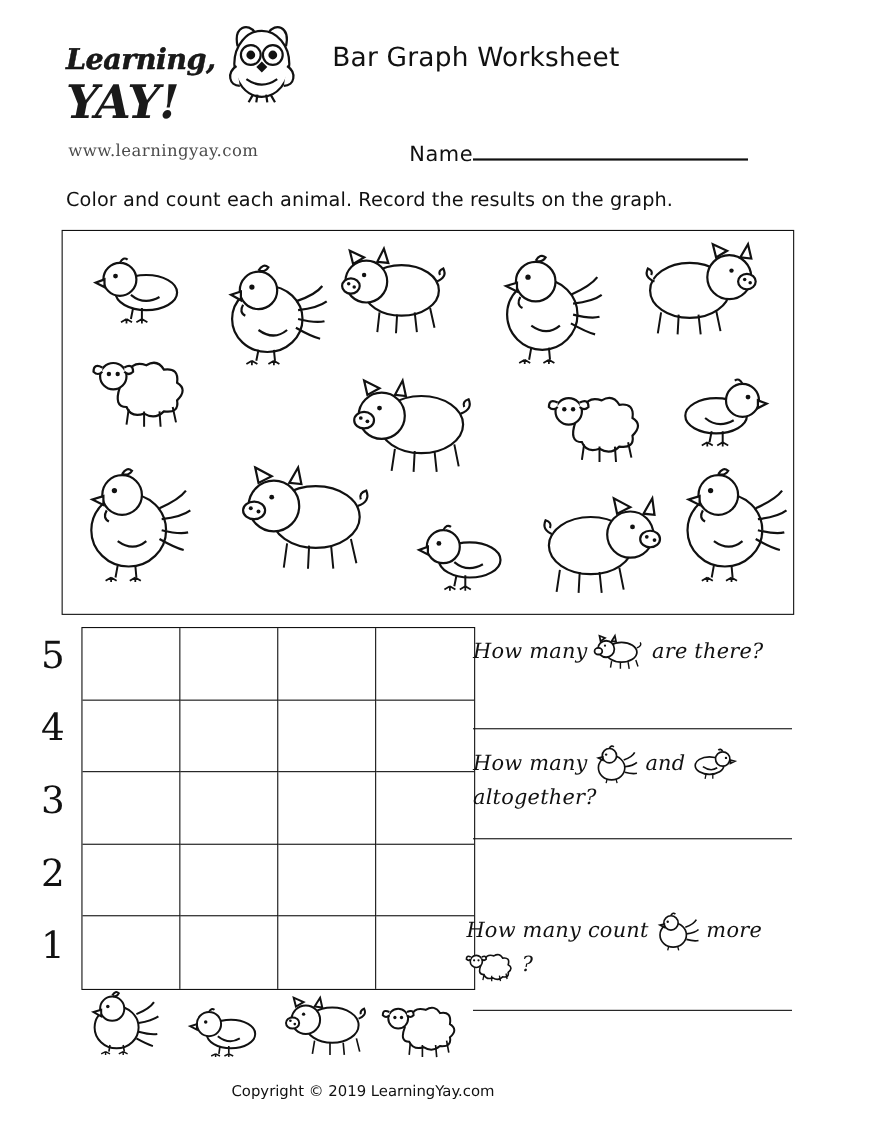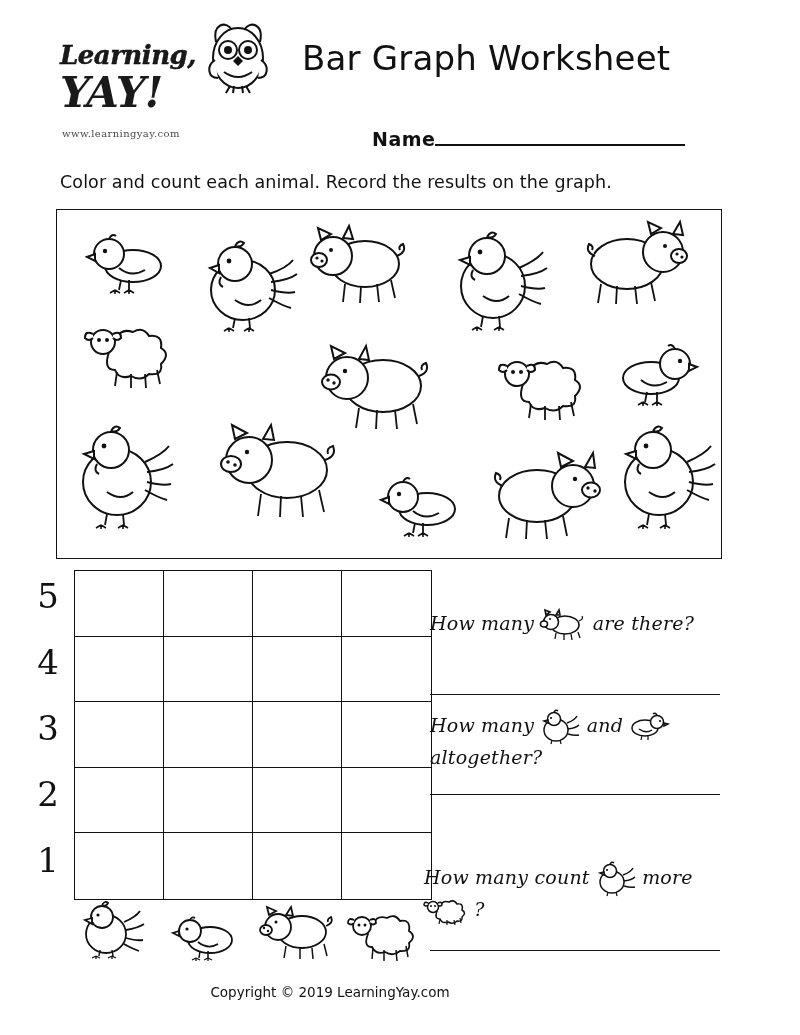--- a/index.html
+++ b/index.html
@@ -51,51 +51,50 @@
     font-style: italic;
     font-weight: bold;
     font-size: 42px;
     color: #1a1a1a;
     letter-spacing: -1px;
   }
   .logo-url {
     position: absolute;
     left: 10px;
     top: 116px;
-    font-size: 10px;
+    font-size: 15px;
     color: #4a4a4a;
     letter-spacing: 0.4px;
     font-family: "DejaVu Serif", serif;
   }
   .owl {
     position: absolute;
     left: 150px;
     top: 4px;
     width: 72px;
     height: 80px;
   }
 
   .worksheet-title {
     position: absolute;
     left: 302px;
     top: 38px;
-    font-size: 34px;
+    font-size: 24px;
     font-family: "DejaVu Sans", sans-serif;
     color: #111;
     letter-spacing: 0.2px;
     text-align: right;
   }
   .name-row {
     position: absolute;
     left: 372px;
     top: 128px;
     width: 350px;
     font-size: 19px;
     font-family: "DejaVu Sans", sans-serif;
-    font-weight: bold;
   }
   .name-label { letter-spacing: 0.5px; }
   .name-line {
     display: inline-block;
     width: 250px;
     border-bottom: 2px solid #111;
     height: 16px;
     vertical-align: baseline;
   }
 
@@ -182,21 +181,20 @@
     height: 58px;
   }
 
   
   .questions {
     position: absolute;
     left: 430px;
     top: 578px;
     width: 300px;
     height: 340px;
-    margin-top: 32px;
   }
   .q-block {
     position: absolute;
     width: 300px;
   }
   .q-text {
     font-family: "DejaVu Serif", serif;
     font-style: italic;
     font-size: 19px;
     color: #111;

